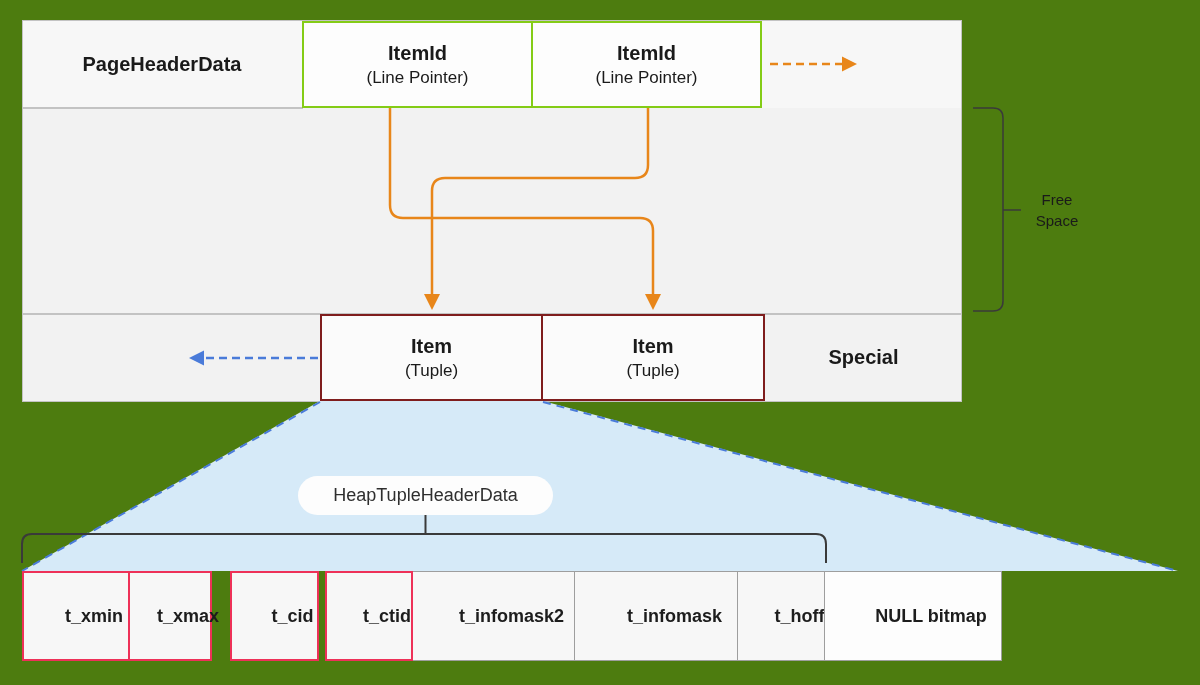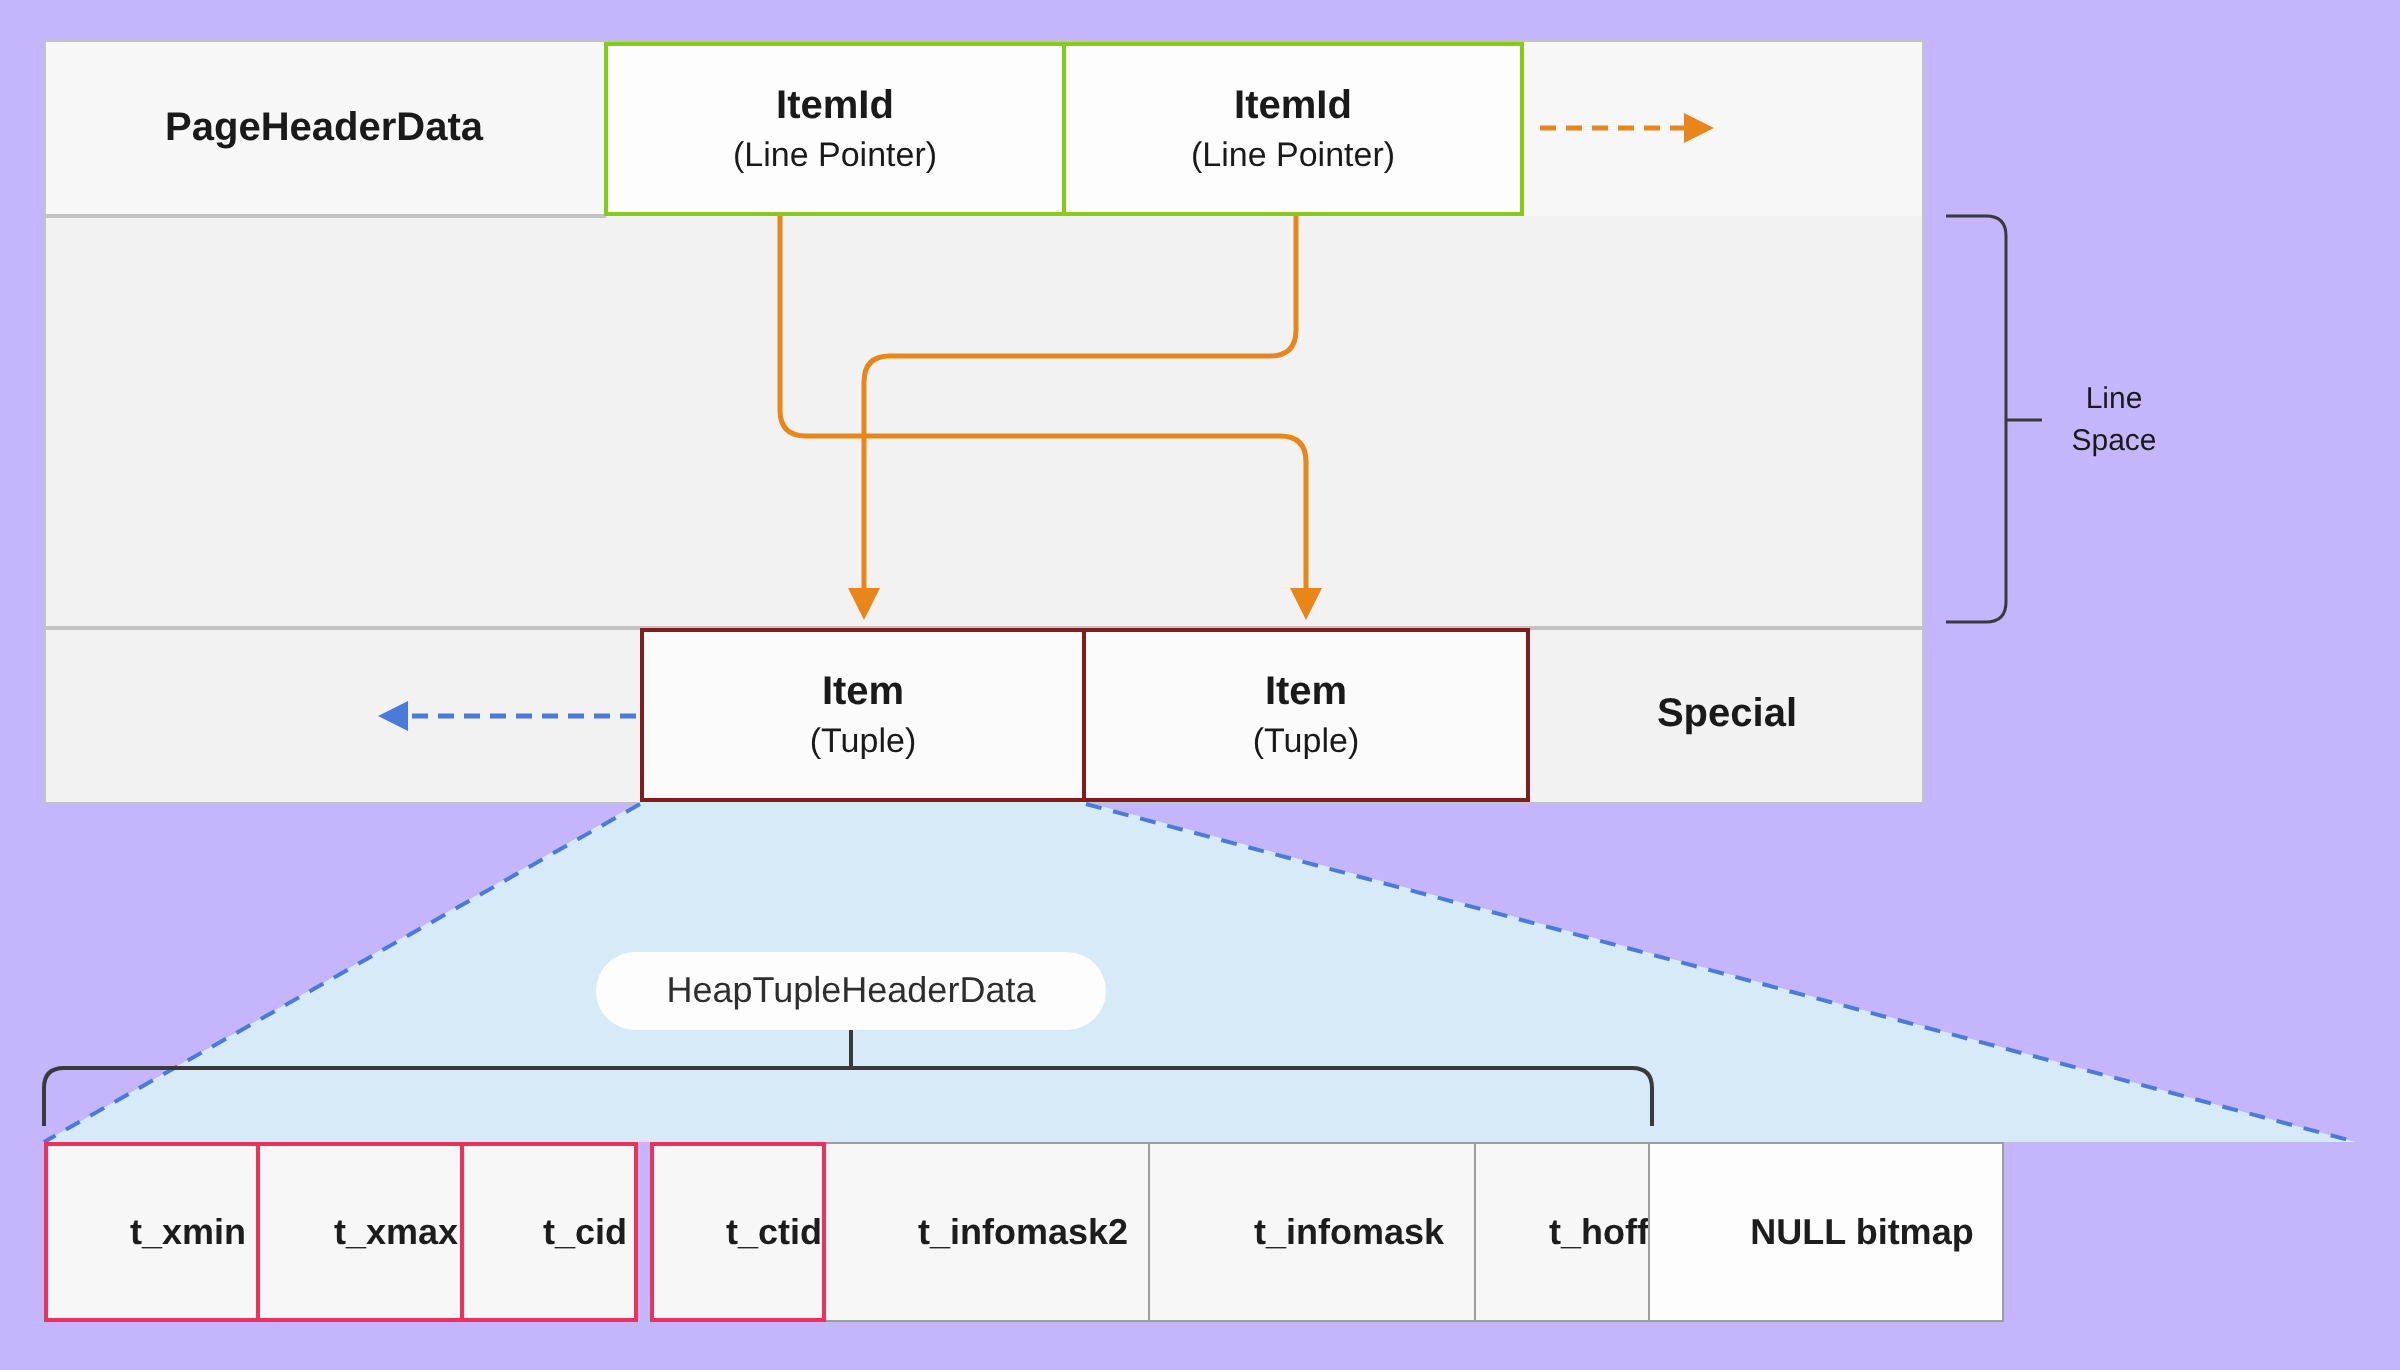--- a/index.html
+++ b/index.html
@@ -1,16 +1,16 @@
 <!DOCTYPE html>
 <html><head>
 <meta charset="utf-8">
 <style>
   html,body { margin:0; padding:0; background:#ffffff; font-family:"Liberation Sans", sans-serif; }
-  #canvas { position:relative; width:1200px; height:685px; background:#c4b5fd; overflow:hidden; }
+  #canvas { position:relative; width:1200px; height:685px; background:#4d7c0f; overflow:hidden; }
 
   
   .page { position:absolute; left:22px; top:20px; width:940px; height:382px;
           background:#F2F2F2; border:1.5px solid #C3C3C3; box-sizing:border-box; z-index:1; }
   .page .band { position:absolute; left:0; top:0; right:0; height:87px; background:#F7F7F7; }
   .divider-h { position:absolute; background:#C3C3C3; height:1.5px; z-index:1; }
   #hdr-divider { left:22px; top:107px; width:281px; }
   #row-divider { left:23px; top:313px; width:938px; }
 
   
@@ -93,28 +93,28 @@
     <div class="t2">(Tuple)</div>
   </div>
   <div class="cell blue-box" style="left:541px; top:314px; width:224px; height:87px;">
     <div class="t1">Item</div>
     <div class="t2">(Tuple)</div>
   </div>
 
   <div class="plain-label" style="left:765px; top:314px; width:197px; height:87px;">Special</div>
 
   <div class="free-label">
-    <div>Line</div>
+    <div>Free</div>
     <div>Space</div>
   </div>
 
   <div class="pill">HeapTupleHeaderData</div>
 
   <div class="field red" style="left:22px;  width:108px;">t_xmin</div>
-  <div class="field red" style="left:128px; width:104px;">t_xmax</div>
+  <div class="field red" style="left:128px; width:84px;">t_xmax</div>
   <div class="field red" style="left:230px; width:89px;">t_cid</div>
   <div class="field red" style="left:325px; width:88px;">t_ctid</div>
   <div class="field gray" style="left:411px; width:165px;">t_infomask2</div>
   <div class="field gray" style="left:574px; width:165px;">t_infomask</div>
   <div class="field gray" style="left:737px; width:89px;">t_hoff</div>
   <div class="field gray bitmap" style="left:824px; width:178px;">NULL bitmap</div>
 
 </div>
 
 </body></html>

